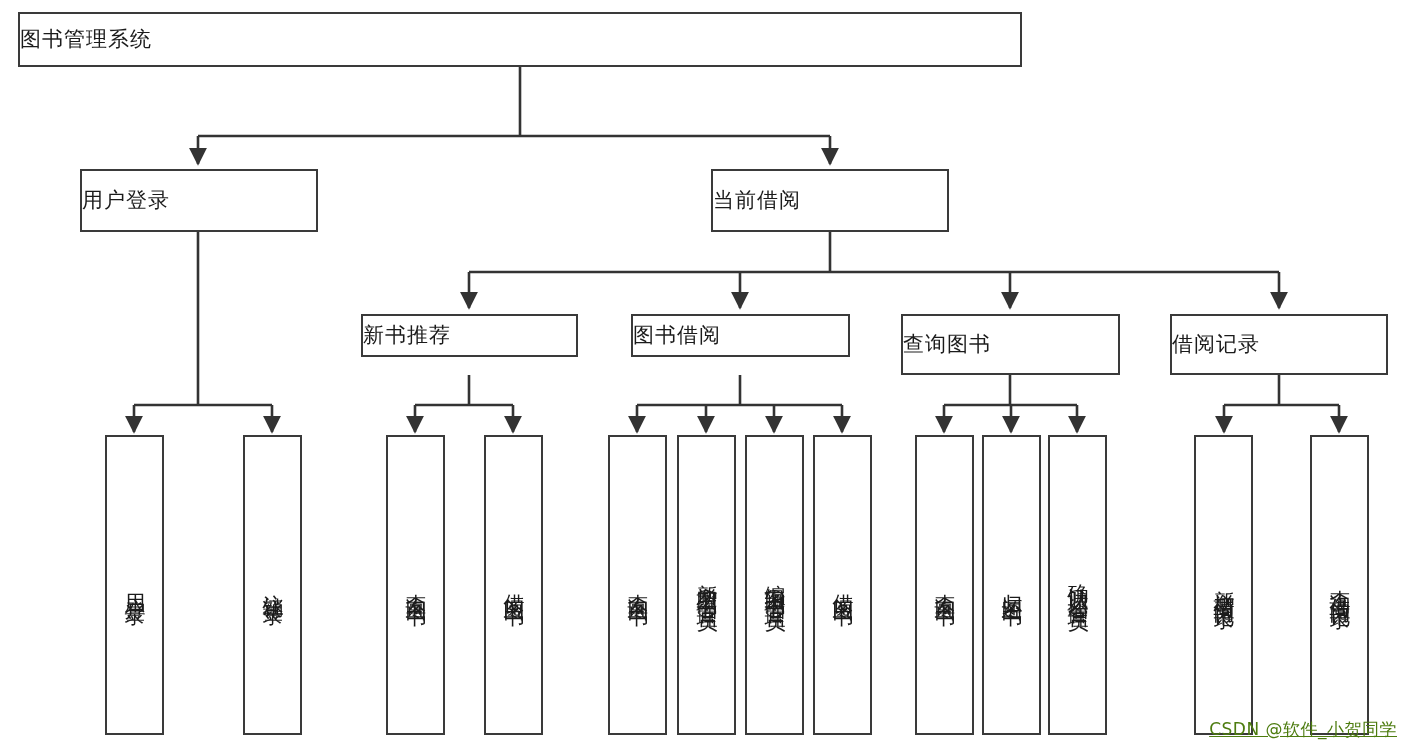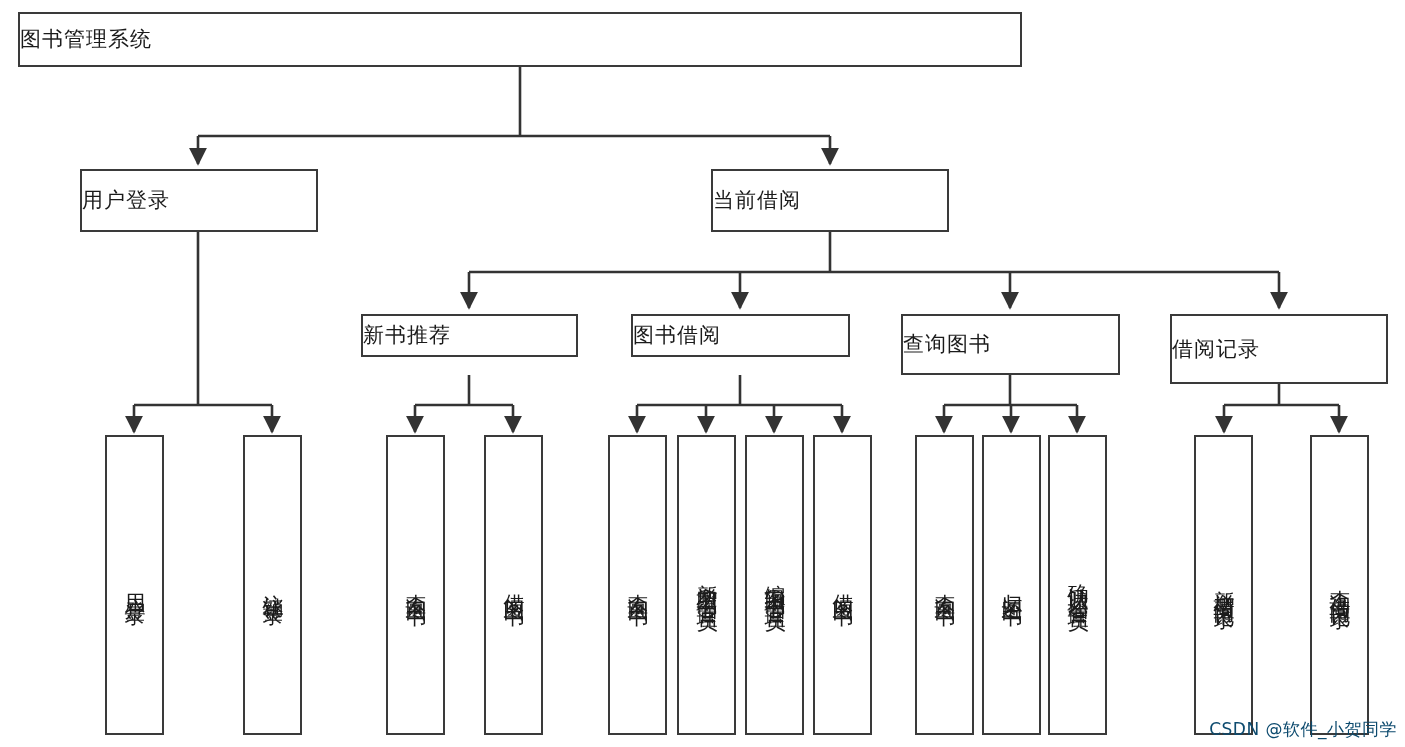--- a/index.html
+++ b/index.html
@@ -46,24 +46,25 @@
     letter-spacing:4px;
     line-height:1;
     white-space:normal;
     max-height:280px;
   }
   .watermark{
     position:absolute;
     right:8px;
     bottom:6px;
     font-size:17px;
-    color:#0c4a6e;
+    color:#4d7c0f;
     letter-spacing:0.5px;
     user-select:none;
     white-space:nowrap;
+    text-decoration:underline;
   }
 </style>
 </head>
 <body>
 
 <div id="diagram-root">
 
   <svg class="edges" viewBox="0 0 1405 747" xmlns="http://www.w3.org/2000/svg">
     <defs>
       <marker id="arrow" viewBox="0 0 10 10" refX="9" refY="5" markerWidth="7" markerHeight="7" orient="auto-start-reverse">
@@ -131,21 +132,21 @@
   </div>
 
   <div class="node horiz" style="left:631px;top:314px;width:219px;height:43px;">
     <span class="lbl">图书借阅</span>
   </div>
 
   <div class="node horiz" style="left:901px;top:314px;width:219px;height:61px;">
     <span class="lbl">查询图书</span>
   </div>
 
-  <div class="node horiz" style="left:1170px;top:314px;width:218px;height:70px;">
+  <div class="node horiz" style="left:1170px;top:314px;width:218px;height:61px;">
     <span class="lbl">借阅记录</span>
   </div>
 
   <div class="node vert" style="left:105px;top:435px;width:59px;height:300px;">
     <span class="lbl">用户登录</span>
   </div>
 
   <div class="node vert" style="left:243px;top:435px;width:59px;height:300px;">
     <span class="lbl">注销登录</span>
   </div>

